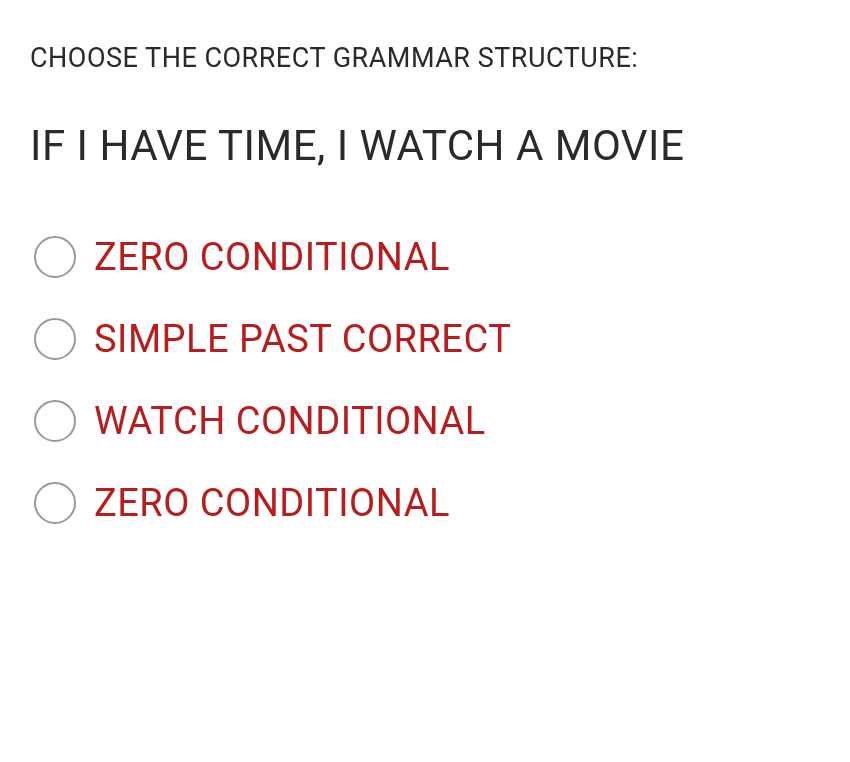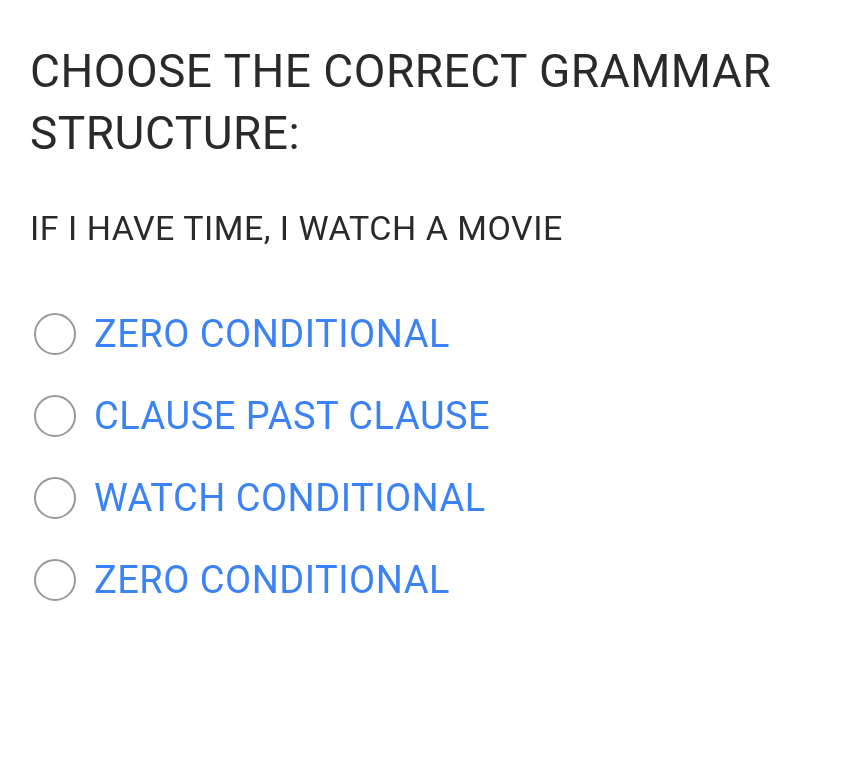--- a/index.html
+++ b/index.html
@@ -9,29 +9,29 @@
     }
     body {
       font-family: 'Segoe UI', -apple-system, BlinkMacSystemFont, Roboto, 'Helvetica Neue', Arial, sans-serif;
       background: #ffffff;
       width: 850px;
       height: 762px;
       padding: 40px 30px;
       color: #333333;
     }
     .question-prompt {
-      font-size: 46px;
+      font-size: 27px;
       font-weight: 400;
       line-height: 1.35;
       letter-spacing: 0.5px;
       margin-bottom: 42px;
       color: #2a2a2a;
     }
     .question-sentence {
-      font-size: 34px;
+      font-size: 42px;
       font-weight: 400;
       line-height: 1.35;
       letter-spacing: 0.5px;
       margin-bottom: 60px;
       color: #2a2a2a;
     }
     .options-container {
       display: flex;
       flex-direction: column;
       gap: 38px;
@@ -48,40 +48,40 @@
       height: 42px;
       border: 2px solid #999999;
       border-radius: 50%;
       flex-shrink: 0;
       background: #ffffff;
     }
     .option-label {
       font-size: 38px;
       font-weight: 400;
       letter-spacing: 0.5px;
-      color: #3b82f6;
+      color: #b91c1c;
     }
   </style>
 </head>
 <body>
 
 <div class="question-prompt">CHOOSE THE CORRECT GRAMMAR STRUCTURE:</div>
 
 <div class="question-sentence">IF I HAVE TIME, I WATCH A MOVIE</div>
 
 <div class="options-container">
 
   <div class="option-row">
     <div class="radio-circle"></div>
     <span class="option-label">ZERO CONDITIONAL</span>
   </div>
 
   <div class="option-row">
     <div class="radio-circle"></div>
-    <span class="option-label">CLAUSE PAST CLAUSE</span>
+    <span class="option-label">SIMPLE PAST CORRECT</span>
   </div>
 
   <div class="option-row">
     <div class="radio-circle"></div>
     <span class="option-label">WATCH CONDITIONAL</span>
   </div>
 
   <div class="option-row">
     <div class="radio-circle"></div>
     <span class="option-label">ZERO CONDITIONAL</span>

